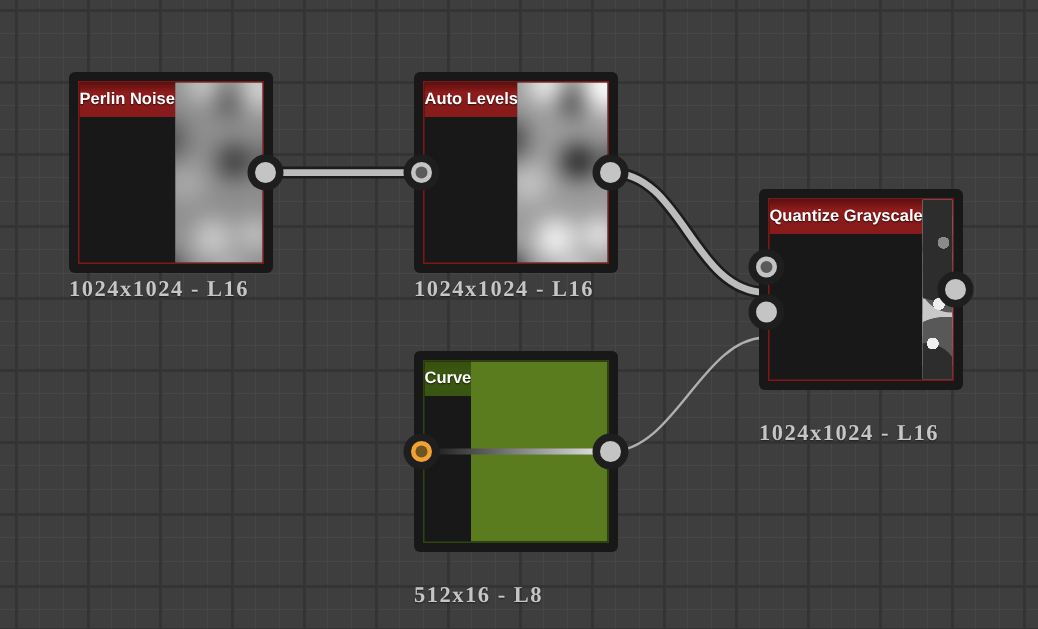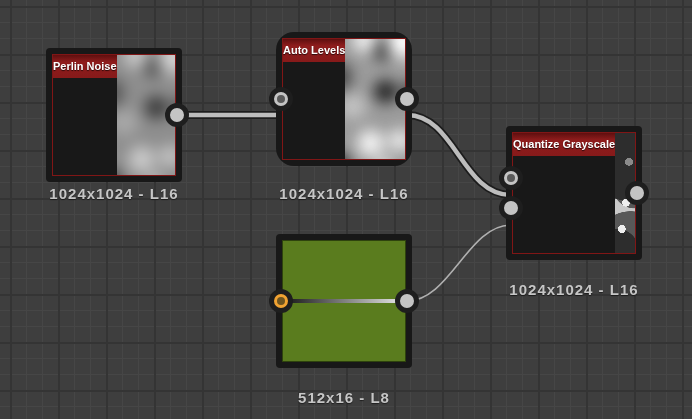--- a/index.html
+++ b/index.html
@@ -139,23 +139,22 @@
     left: 50%; top: 50%;
     width: 8px; height: 8px;
     margin: -4px 0 0 -4px;
     border-radius: 50%;
     background: #6d5420;
   }
 
   
   .caption {
     position: absolute;
-    text-align: center;
     color: #c6c6c6;
-    font-family: Liberation Sans, sans-serif;
+    font-family: Liberation Serif, serif;
     font-weight: bold;
     font-size: 15px;
     letter-spacing: 1px;
     text-shadow: 0 1px 1px rgba(0,0,0,0.5);
   }
 </style>
 </head>
 <body>
 
 <div class="canvas">
@@ -178,21 +177,21 @@
     <div class="node-inner">
       <div class="node-header red-h">Perlin Noise</div>
       <div class="preview">
         <div class="blobs b-soft"></div>
       </div>
     </div>
     <div class="port out"></div>
   </div>
   <div class="caption" style="left:46px; top:185px; width:136px;">1024x1024 - L16</div>
 
-  <div class="node red" style="left:276px; top:32px;border-radius:18px;">
+  <div class="node red" style="left:276px; top:48px;">
     <div class="node-inner">
       <div class="node-header red-h">Auto Levels</div>
       <div class="preview">
         <div class="blobs b-soft b-contrast"></div>
       </div>
     </div>
     <div class="port in dot"></div>
     <div class="port out"></div>
   </div>
   <div class="caption" style="left:276px; top:185px; width:136px;">1024x1024 - L16</div>
@@ -205,20 +204,21 @@
       </div>
     </div>
     <div class="port in-1 port in dot" style="left:-7px;"></div>
     <div class="port in-2"></div>
     <div class="port out"></div>
   </div>
   <div class="caption" style="left:506px; top:281px; width:136px;">1024x1024 - L16</div>
 
   <div class="node green" style="left:276px; top:234px;">
     <div class="node-inner">
+      <div class="node-header grn-h">Curve</div>
       <div class="preview green-body"></div>
     </div>
     <div class="curve-line"></div>
     <div class="port in orange"></div>
     <div class="port out"></div>
   </div>
   <div class="caption" style="left:276px; top:389px; width:136px;">512x16 - L8</div>
 
 </div>
 

